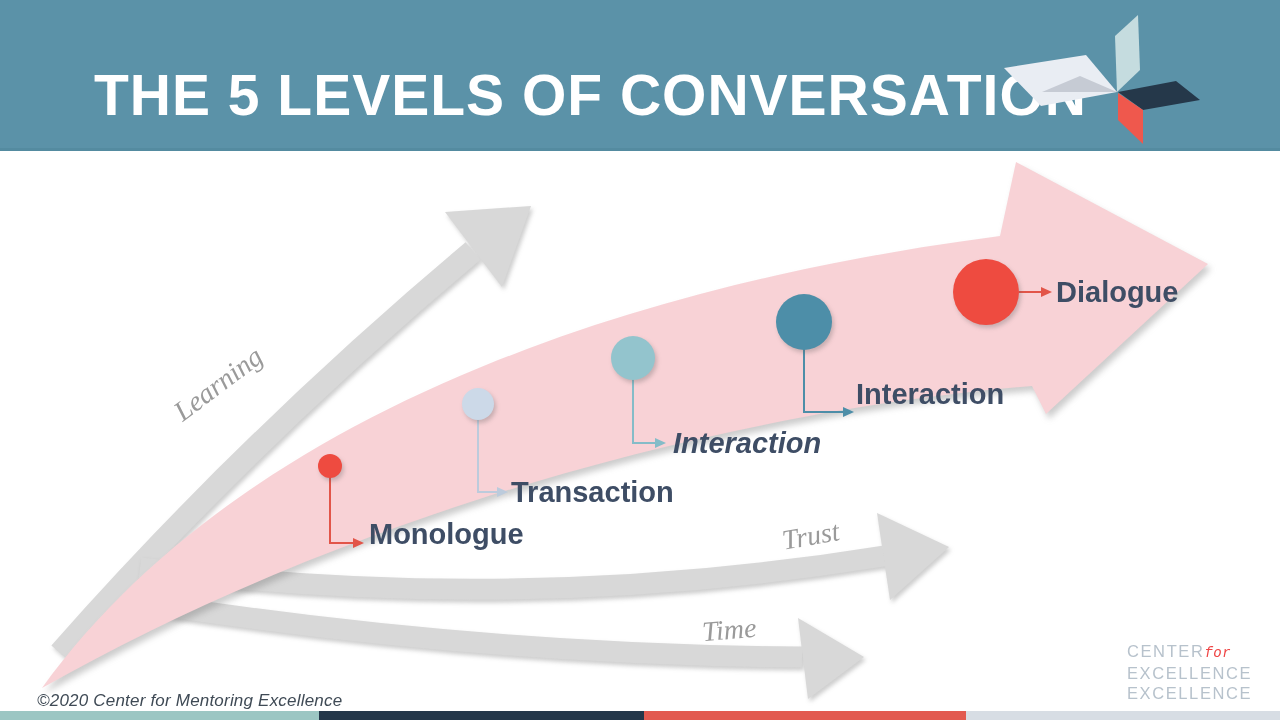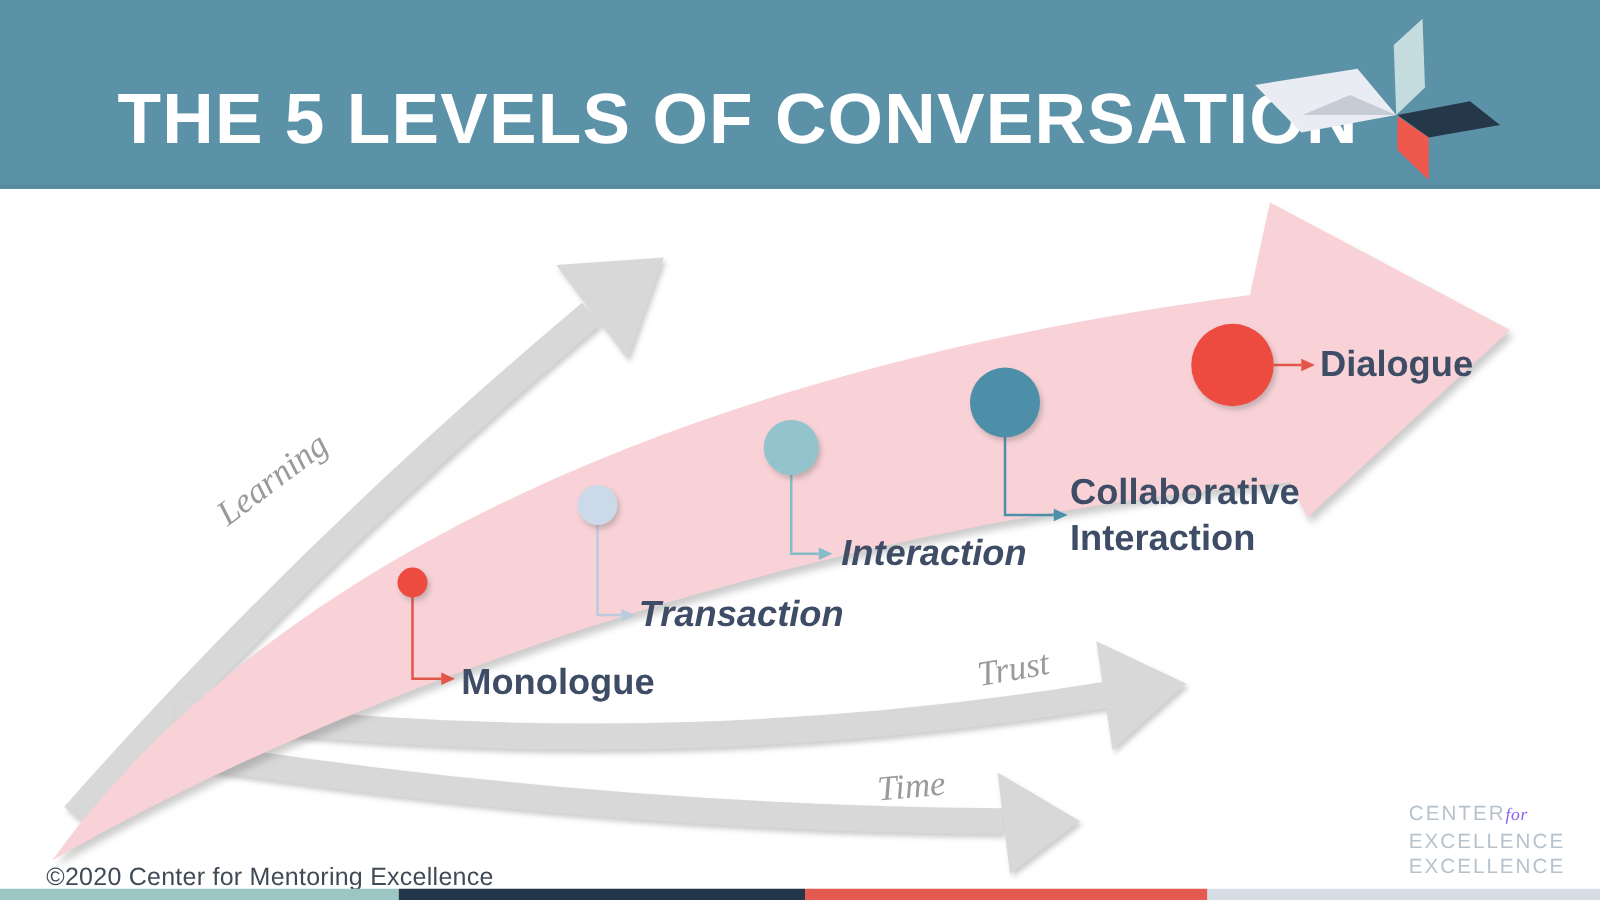--- a/index.html
+++ b/index.html
@@ -23,29 +23,29 @@
   .level-label{
     position:absolute;color:#3e4d65;font-size:29px;font-weight:700;
     white-space:nowrap;z-index:4;
   }
   .axis-label{
     position:absolute;color:#9a9a9a;font-size:28px;font-style:italic;
     font-family:"Liberation Serif", serif;white-space:nowrap;z-index:4;
   }
   
   .copyright{
-    position:absolute;left:37px;top:691px;font-size:20px;color:#3f4a55;
-    z-index:5;letter-spacing:0.2px;
+    position:absolute;left:37px;top:691px;font-size:17px;color:#3f4a55;
+    z-index:5;letter-spacing:0.2px;font-style:italic;
   }
   .footer-logo{
     position:absolute;left:1127px;top:641px;z-index:5;
     color:#b7c2cc;font-size:16.5px;letter-spacing:1.6px;line-height:20px;
   }
   .footer-logo .for-word{
-    color:#8b5cf6;font-style:italic;font-family:Liberation Serif, serif;
+    color:#ef4444;font-style:italic;font-family:Liberation Mono, monospace;
     font-size:14px;letter-spacing:0.5px;
   }
   .stripe-row{position:absolute;left:0;top:711px;width:1280px;height:9px;display:flex;z-index:6;}
   .stripe-teal{width:319px;background:#9cc6c3;}
   .stripe-navy{width:325px;background:#24374a;}
   .stripe-red{width:322px;background:#e25a50;}
   .stripe-gray{width:314px;background:#d7dde4;}
   .shadowed{filter:drop-shadow(2px 3px 2px rgba(90,90,90,0.30));}
   .pink-shadow{filter:drop-shadow(3px 5px 3px rgba(110,110,110,0.35));}
 </style>
@@ -101,25 +101,24 @@
     <polygon points="1041,139 1052,144 1041,149" fill="#e25549" stroke="none"></polygon>
   </g>
 
   <circle class="shadowed" cx="330" cy="318" r="12" fill="#ee4b40"></circle>
   <circle class="shadowed" cx="478" cy="256" r="16" fill="#ccd9e8"></circle>
   <circle class="shadowed" cx="633" cy="210" r="22" fill="#93c4cd"></circle>
   <circle class="shadowed" cx="804" cy="174" r="28" fill="#4d8ea8"></circle>
   <circle class="shadowed" cx="986" cy="144" r="33" fill="#ee4b40"></circle>
 </svg>
 
-<div class="level-label" style="left:369px;top:530px;">Monologue</div>
-<div class="level-label" style="left:511px;top:476px;font-style:italic;">Transaction</div>
+<div class="level-label" style="left:369px;top:518px;">Monologue</div>
+<div class="level-label" style="left:511px;top:476px;">Transaction</div>
 <div class="level-label" style="left:673px;top:427px;font-style:italic;">Interaction</div>
 <div class="level-label" style="left:856px;top:376px;line-height:37px;">
-  <span style="display:block">Collaborative</span>
   <span style="display:block">Interaction</span>
 </div>
 <div class="level-label" style="left:1056px;top:276px;">Dialogue</div>
 
 <div class="axis-label" style="left:167px;top:368px;transform:rotate(-37deg);">Learning</div>
 <div class="axis-label" style="left:782px;top:520px;transform:rotate(-10deg);">Trust</div>
 <div class="axis-label" style="left:702px;top:614px;transform:rotate(-5deg);">Time</div>
 
 <div class="copyright">©2020 Center for Mentoring Excellence</div>
 

